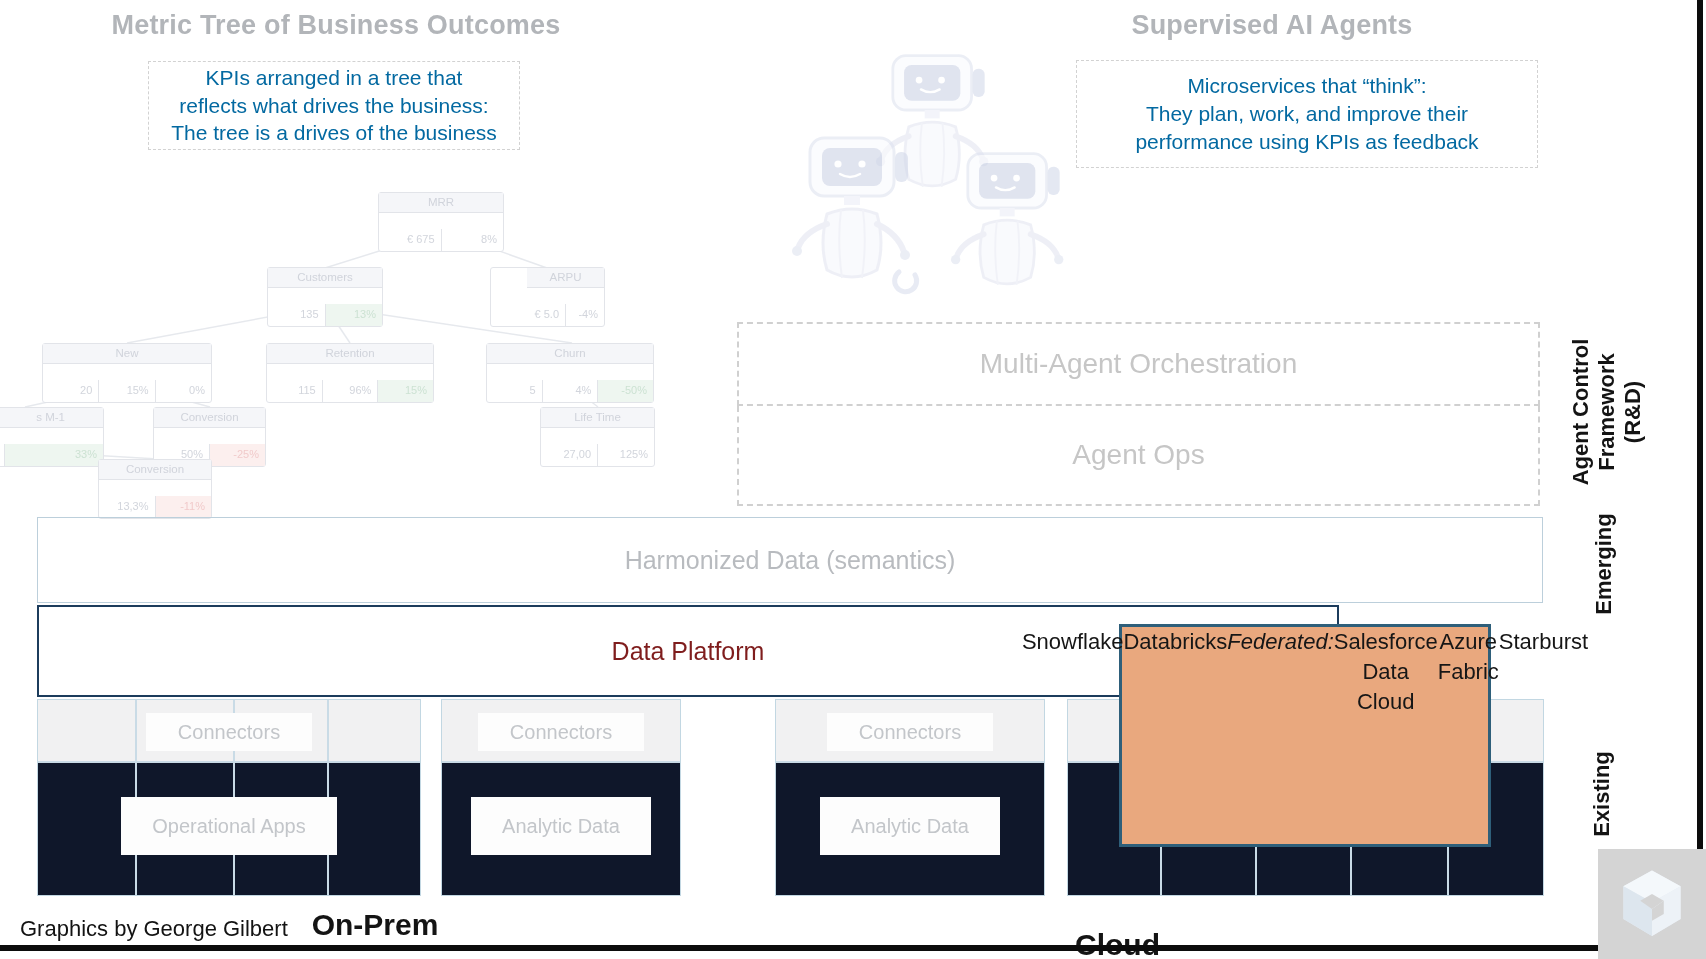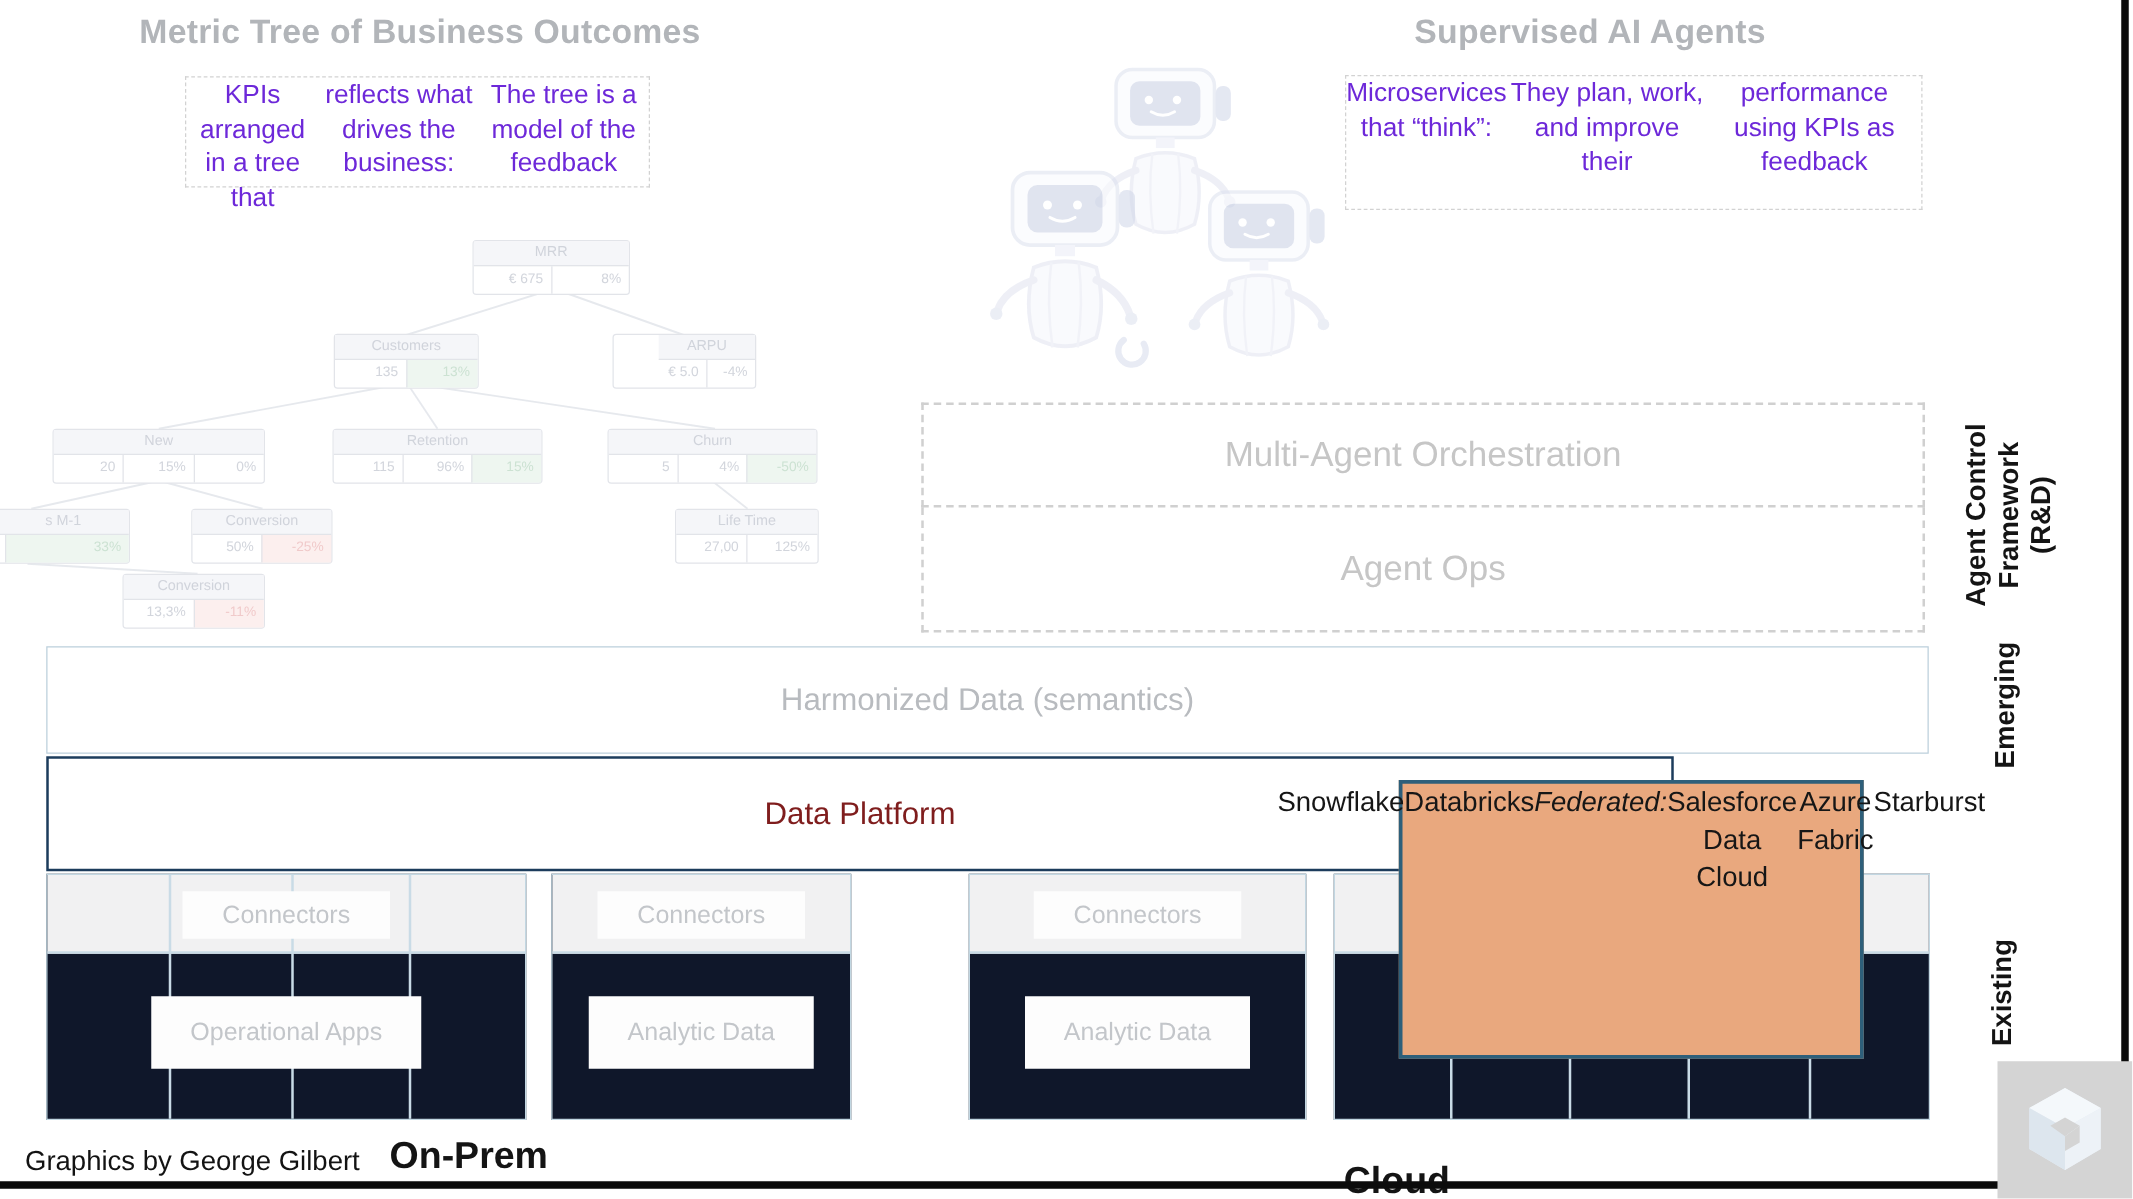--- a/index.html
+++ b/index.html
@@ -1,30 +1,30 @@
 <!DOCTYPE html>
 <html><head>
 <meta charset="utf-8">
 <style>
   * { margin:0; padding:0; box-sizing:border-box; }
   body { background:#ffffff; font-family:"Liberation Sans", sans-serif; }
   .slide { position:relative; width:1706px; height:959px; background:#fff; overflow:hidden; }
 
   
   .faded-title { position:absolute; font-size:27px; font-weight:bold; color:#b2b5b9; text-align:center; letter-spacing:.2px; }
-  .desc-box { position:absolute; border:1px dashed #d2d2d2; color:#6d28d9; font-size:21px; text-align:center;
-              display:flex; flex-direction:row; justify-content:center; line-height:1.32; }
+  .desc-box { position:absolute; border:1px dashed #d2d2d2; color:#0369a1; font-size:21px; text-align:center;
+              display:flex; flex-direction:column; justify-content:center; line-height:1.32; }
 
   
   .tree { position:absolute; left:0; top:0; width:720px; height:520px; opacity:.78; }
   .tree svg.lines { position:absolute; left:0; top:0; }
   .tnode { position:absolute; background:#fff; border:1.5px solid #dadde4; border-radius:3px; font-size:11px; color:#c6cad3; }
   .tn-h { background:#f3f4f8; border-bottom:1.5px solid #dadde4; text-align:center; padding:3px 0 2px;
           font-size:11.5px; color:#c4c8d2; height:20px; overflow:hidden; white-space:nowrap; }
-  .tn-r { display:flex; height:22px; }
+  .tn-r { display:flex; height:22px;margin-top:16px; }
   .tn-c { flex:1; border-left:1.5px solid #dadde4; text-align:right; padding:4px 6px 0 0; overflow:hidden; white-space:nowrap; }
   .tn-c:first-child { border-left:none; }
   .tn-c.g { background:#eaf4ed; color:#bedac6; }
   .tn-c.r { background:#fcebea; color:#edbcbc; }
   .tn-c.w38 { flex:0 0 38%; }
 
   
   .robot { position:absolute; opacity:.6; }
 
   
@@ -64,21 +64,21 @@
 </style>
 </head>
 <body>
 
 <div class="slide">
 
   <div class="faded-title" style="left:96px; top:10px; width:480px;">Metric Tree of Business Outcomes</div>
   <div class="desc-box" style="left:148px; top:61px; width:372px; height:89px;">
     <div>KPIs arranged in a tree that</div>
     <div>reflects what drives the business:</div>
-    <div>The tree is a model of the feedback</div>
+    <div>The tree is a drives of the business</div>
   </div>
 
   <div class="tree">
     <svg class="lines" width="720" height="520" viewBox="0 0 720 520">
       <g stroke="#e0e3e9" stroke-width="1.5" fill="none">
         <path d="M440,232 L325,268"></path>
           <path d="M446,232 L547,268"></path>
         <path d="M322,307 L127,343"></path>
           <path d="M326,307 L350,343"></path>
           <path d="M331,307 L572,343"></path>

